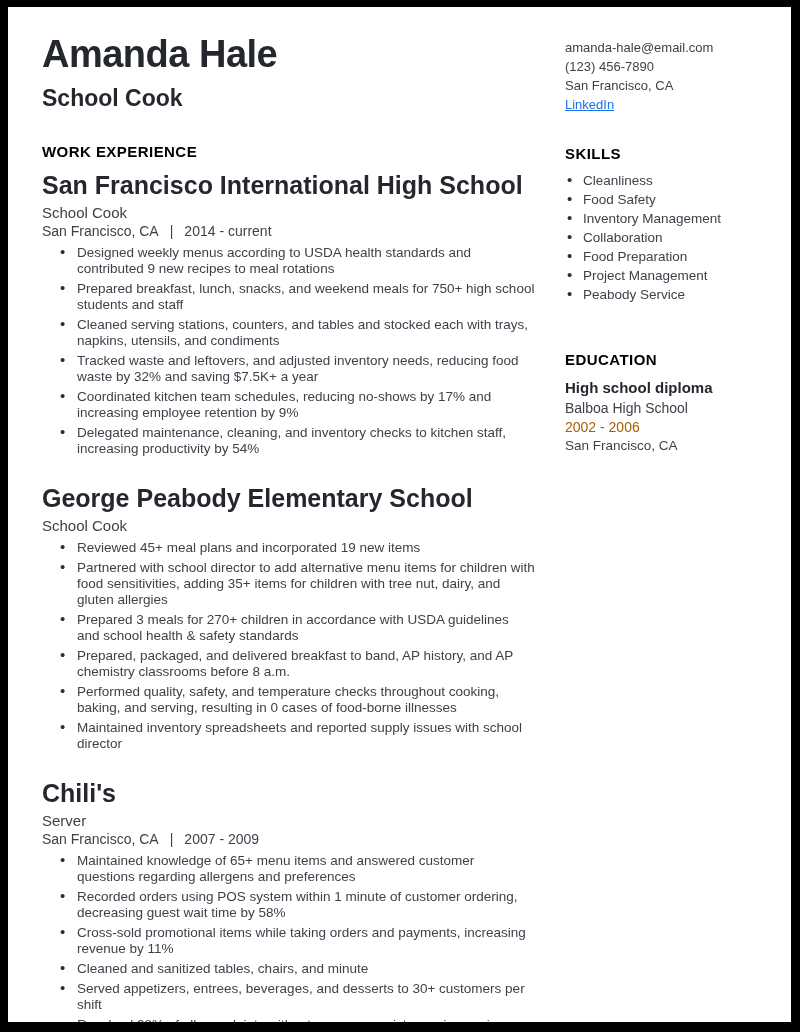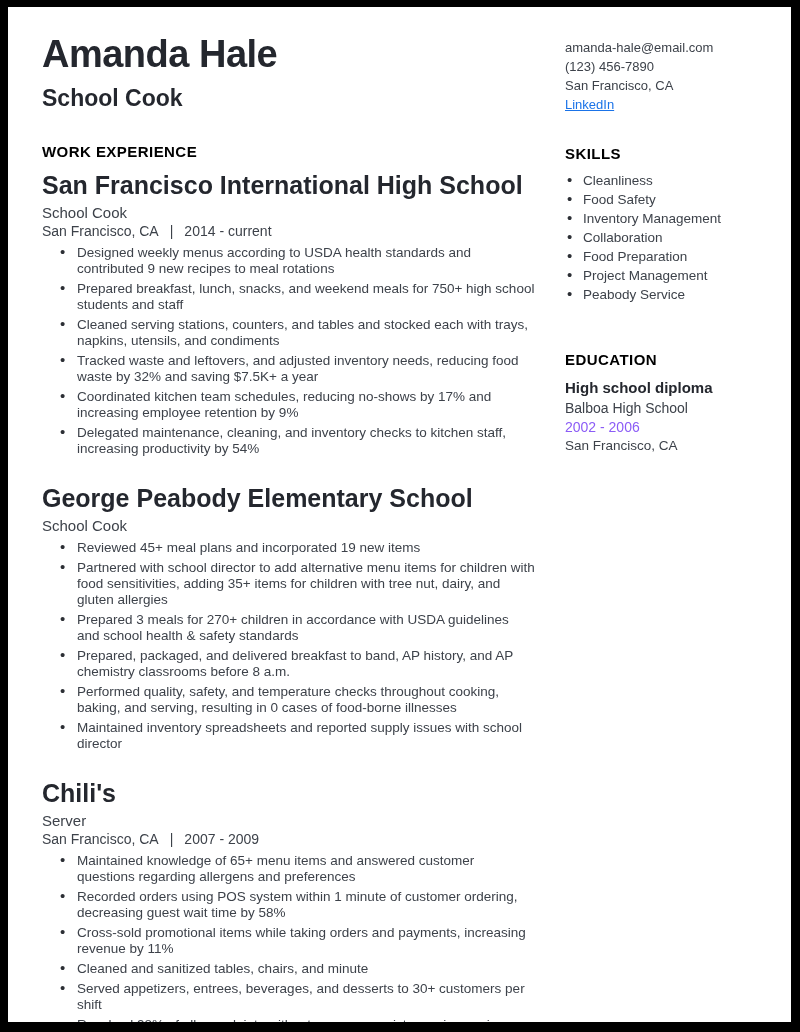--- a/index.html
+++ b/index.html
@@ -122,21 +122,21 @@
     color: #24272e;
     margin-bottom: 4px;
   }
   .edu-school {
     font-size: 14px;
     color: #3d424a;
     margin-bottom: 3px;
   }
   .edu-dates {
     font-size: 14px;
-    color: #8b5cf6;
+    color: #a16207;
     margin-bottom: 3px;
   }
   .edu-location {
     font-size: 13.5px;
     color: #3d424a;
   }
 </style>
 </head>
 <body>
 

